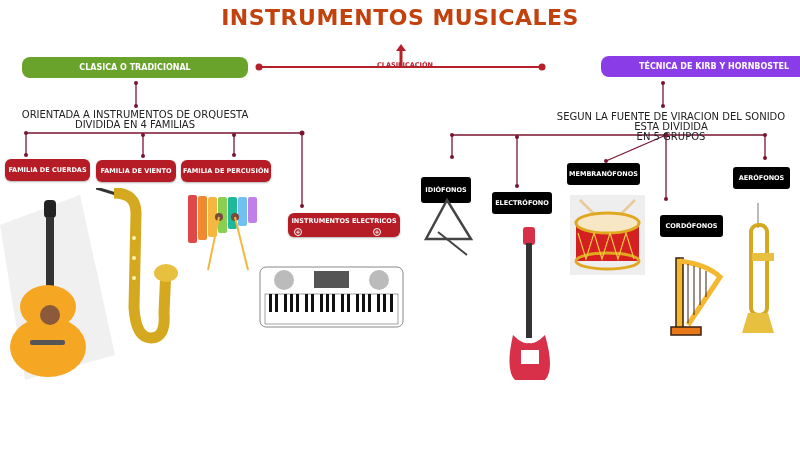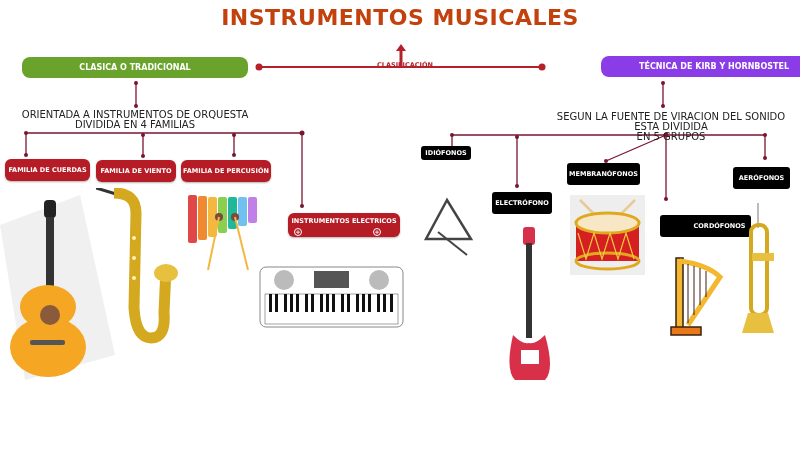--- a/index.html
+++ b/index.html
@@ -92,30 +92,30 @@
 </div>
 <div class="abs red-box" style="left:181px; top:160px; width:90px; height:22px;">
   <span>FAMILIA DE PERCUSIÓN</span>
 </div>
 <div class="abs red-box" style="left:288px; top:213px; width:112px; height:24px; align-items:flex-start; padding-top:4px; box-sizing:border-box;">
   <span>INSTRUMENTOS ELECTRICOS</span>
   <span class="plus" style="left:6px;">+</span>
   <span class="plus" style="left:85px;">+</span>
 </div>
 
-<div class="abs black-box" style="left:421px; top:146px; width:50px; height:14px;">
+<div class="abs black-box" style="left:421px; top:177px; width:50px; height:26px;">
   <span>IDIÓFONOS</span>
 </div>
 <div class="abs black-box" style="left:492px; top:192px; width:60px; height:22px;">
   <span>ELECTRÓFONO</span>
 </div>
 <div class="abs black-box" style="left:567px; top:163px; width:73px; height:22px;text-align:center;">
   <span>MEMBRANÓFONOS</span>
 </div>
-<div class="abs black-box" style="left:660px; top:215px; width:63px; height:22px;padding-left:28px;">
+<div class="abs black-box" style="left:660px; top:215px; width:63px; height:22px;">
   <span>CORDÓFONOS</span>
 </div>
 <div class="abs black-box" style="left:733px; top:167px; width:57px; height:22px;">
   <span>AERÓFONOS</span>
 </div>
 
 <svg class="abs" style="left:0; top:195px;" width="115" height="185">
   <polygon points="0,30 80,0 115,160 25,185" fill="#f0f0f0"></polygon>
   <rect x="44" y="5" width="12" height="18" rx="4" fill="#222"></rect>
   <rect x="46" y="22" width="8" height="80" fill="#333"></rect>

